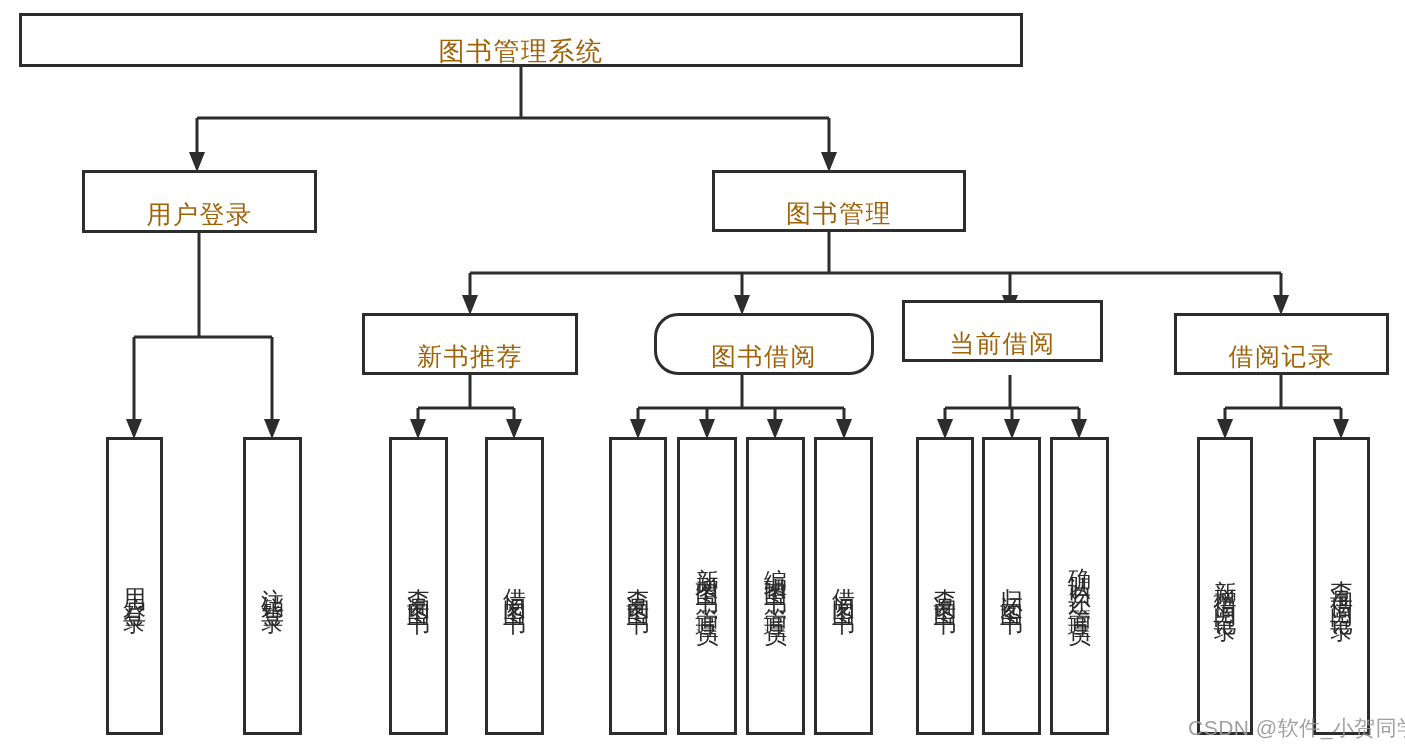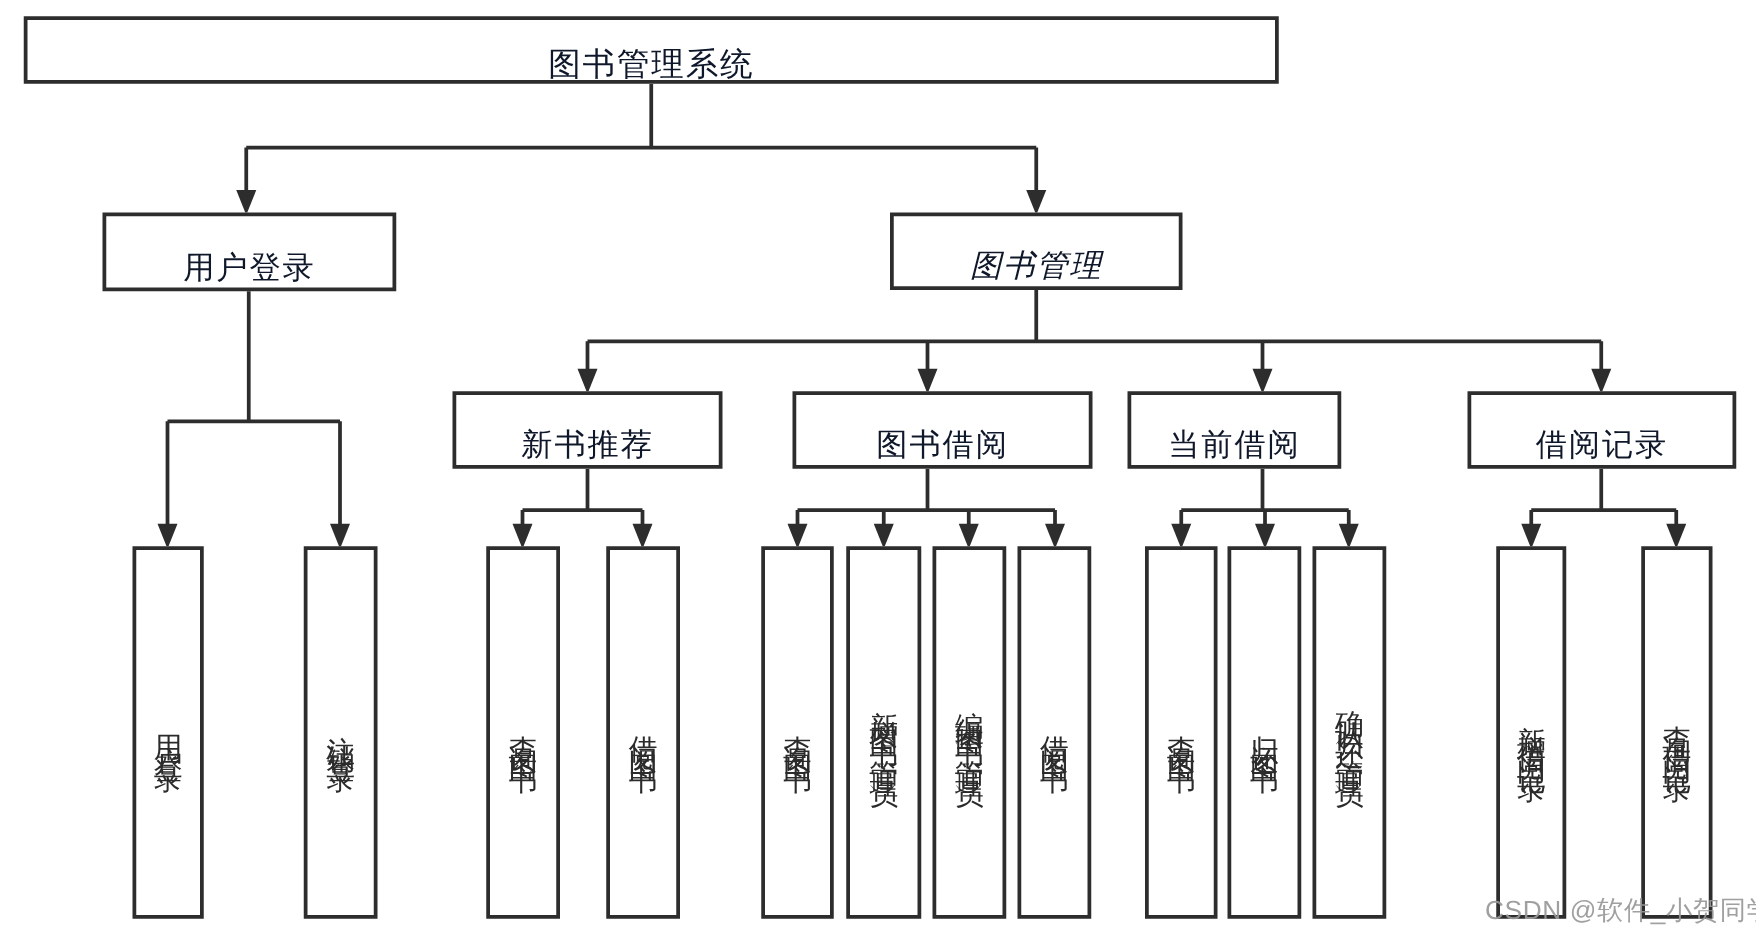--- a/index.html
+++ b/index.html
@@ -17,21 +17,21 @@
     box-sizing: border-box;
     background: #ffffff;
     border: 3px solid #2d2d2d;
     display: flex;
     align-items: center;
     justify-content: center;
     z-index: 2;
   }
   .hlabel {
     font-size: 25px;
-    color: #0f172a;
+    color: #a16207;
     letter-spacing: 1.5px;
     white-space: nowrap;
     line-height: 1.2;
     margin-top: 24px;
   }
   .root-node .hlabel { font-size: 26px; }
   .vlabel {
     writing-mode: vertical-rl;
     text-orientation: mixed;
     font-size: 23px;
@@ -95,31 +95,31 @@
     </g>
   </svg>
 
   <div class="node root-node" style="left:19px; top:13px; width:1004px; height:54px;">
     <span class="hlabel">图书管理系统</span>
   </div>
 
   <div class="node" style="left:82px; top:170px; width:235px; height:63px;">
     <span class="hlabel">用户登录</span>
   </div>
-  <div class="node" style="left:712px; top:170px; width:234px; height:62px;font-style:italic;">
+  <div class="node" style="left:712px; top:170px; width:254px; height:62px;">
     <span class="hlabel">图书管理</span>
   </div>
 
   <div class="node" style="left:362px; top:313px; width:216px; height:62px;justify-content:center;">
     <span class="hlabel">新书推荐</span>
   </div>
-  <div class="node" style="left:634px; top:313px; width:240px; height:62px;">
+  <div class="node" style="left:654px; top:313px; width:220px; height:62px;border-radius:24px;">
     <span class="hlabel">图书借阅</span>
   </div>
-  <div class="node" style="left:902px; top:313px; width:171px; height:62px;">
+  <div class="node" style="left:902px; top:300px; width:201px; height:62px;">
     <span class="hlabel">当前借阅</span>
   </div>
   <div class="node" style="left:1174px; top:313px; width:215px; height:62px;">
     <span class="hlabel">借阅记录</span>
   </div>
 
   <div class="node" style="left:106px; top:437px; width:57px; height:298px;">
     <span class="vlabel">用户登录</span>
   </div>
   <div class="node" style="left:243px; top:437px; width:59px; height:298px;">

